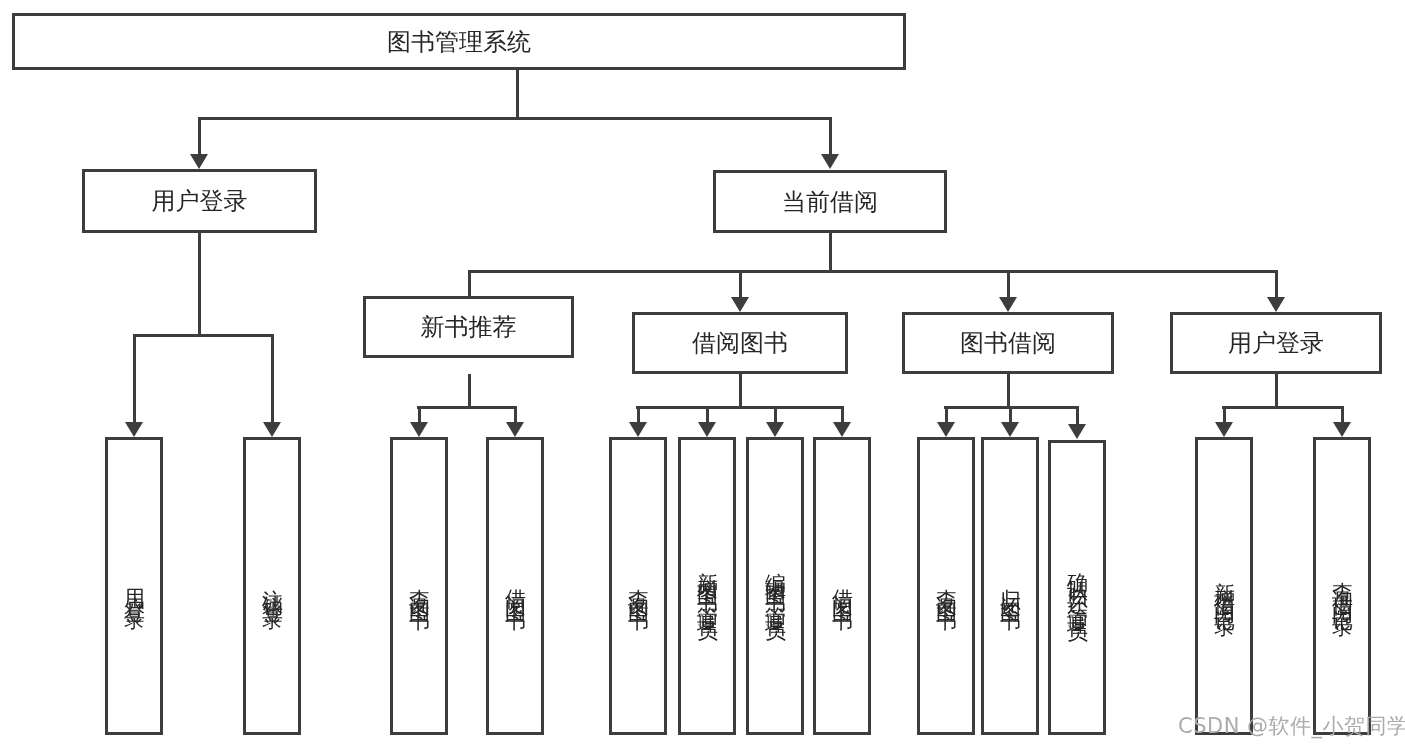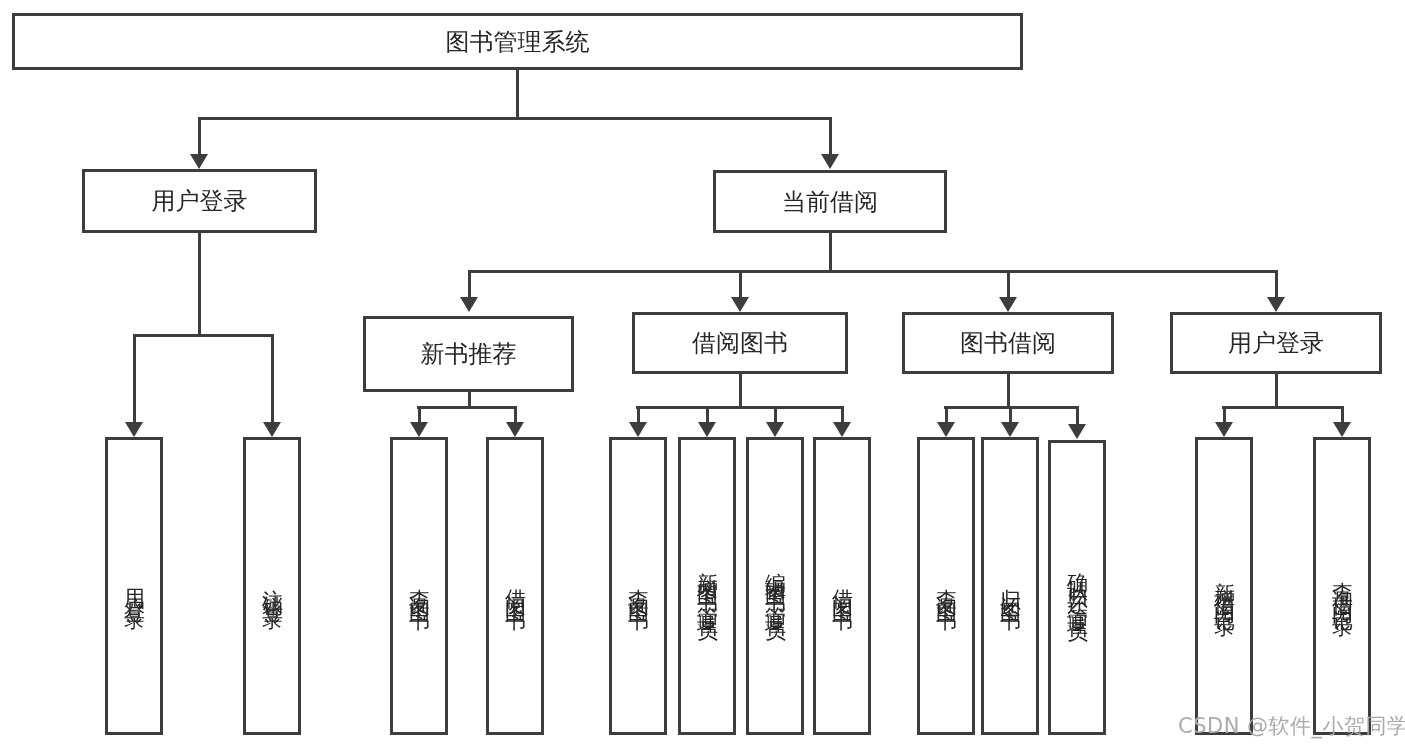--- a/index.html
+++ b/index.html
@@ -36,33 +36,33 @@
   .watermark {
     position:absolute; left:1178px; top:712px;
     font-size:21px; letter-spacing:0.5px;
     color:var(--watermark,#ababab);
     z-index:5; white-space:nowrap;
   }
 </style>
 </head>
 <body>
 
-<div class="node" style="left:12px;top:13px;width:1011px;height:57px">
+<div class="node" style="left:12px;top:13px;width:894px;height:57px">
   <span>图书管理系统</span>
 </div>
 
 <div class="node" style="left:82px;top:169px;width:235px;height:64px">
   <span>用户登录</span>
 </div>
 
 <div class="node" style="left:713px;top:170px;width:234px;height:63px">
   <span>当前借阅</span>
 </div>
 
-<div class="node" style="left:363px;top:316px;width:211px;height:76px">
+<div class="node" style="left:363px;top:296px;width:211px;height:62px">
   <span>新书推荐</span>
 </div>
 
 <div class="node" style="left:632px;top:312px;width:216px;height:62px">
   <span>借阅图书</span>
 </div>
 
 <div class="node" style="left:902px;top:312px;width:212px;height:62px">
   <span>图书借阅</span>
 </div>

